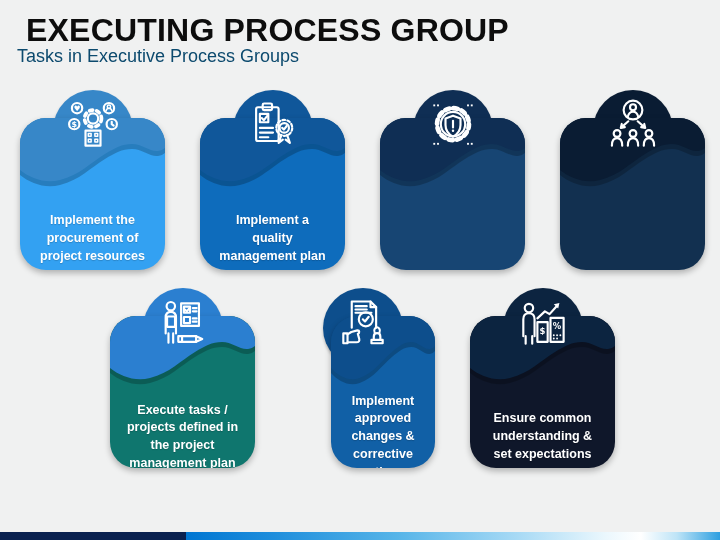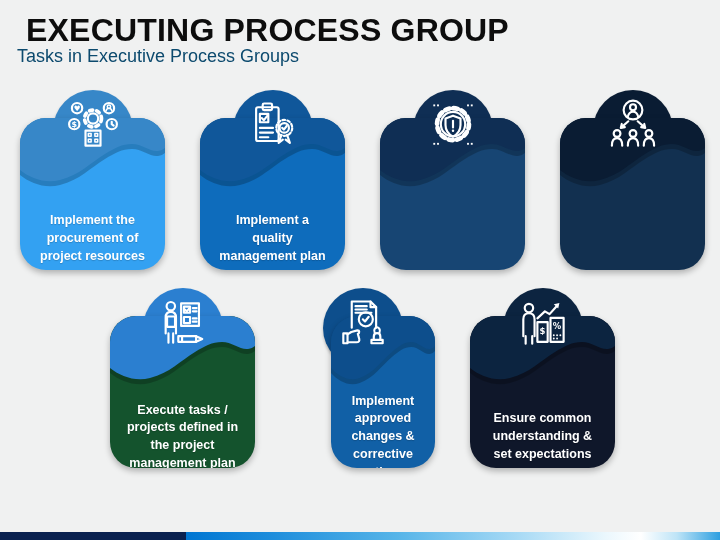--- a/index.html
+++ b/index.html
@@ -182,21 +182,21 @@
           <path d="M9.5,53 C9.5,47.5 12,45 15,45 C18,45 20.5,47.5 20.5,53"></path>
           <path d="M26.5,53 C26.5,47.5 29,45 32,45 C35,45 37.5,47.5 37.5,53"></path>
           <path d="M43.5,53 C43.5,47.5 46,45 49,45 C52,45 54.5,47.5 54.5,53"></path>
         </g>
       </svg>
     </div>
   </div>
 
   <div class="card" style="left:110px;top:288px">
     <div class="bump" style="background-color: rgb(43, 127, 208);"></div>
-    <div class="card-body" style="background-color: #14532d;">
+    <div class="card-body" style="background-color: #0f766e;">
       <svg class="wave" viewBox="0 0 145 80" preserveAspectRatio="none">
         <path d="M0,57 C10,65 25,71 40,67 C60,62 70,50 85,41 C95,35 102,31 112,31 C122,31 130,39 138,38 C141,37.5 143,36.5 145,35 L145,0 L0,0 Z" fill="rgba(0,0,0,0.22)"></path>
         <path d="M0,52 C10,60 25,66 40,62 C60,57 70,45 85,36 C95,30 102,26 112,26 C122,26 130,34 138,33 C141,32.5 143,31.5 145,30 L145,0 L0,0 Z" fill="#2b7fd0"></path>
       </svg>
       <div class="card-text">Execute tasks /
 projects defined in
 the project
 management plan</div>
     </div>
     <div class="card-icon">

